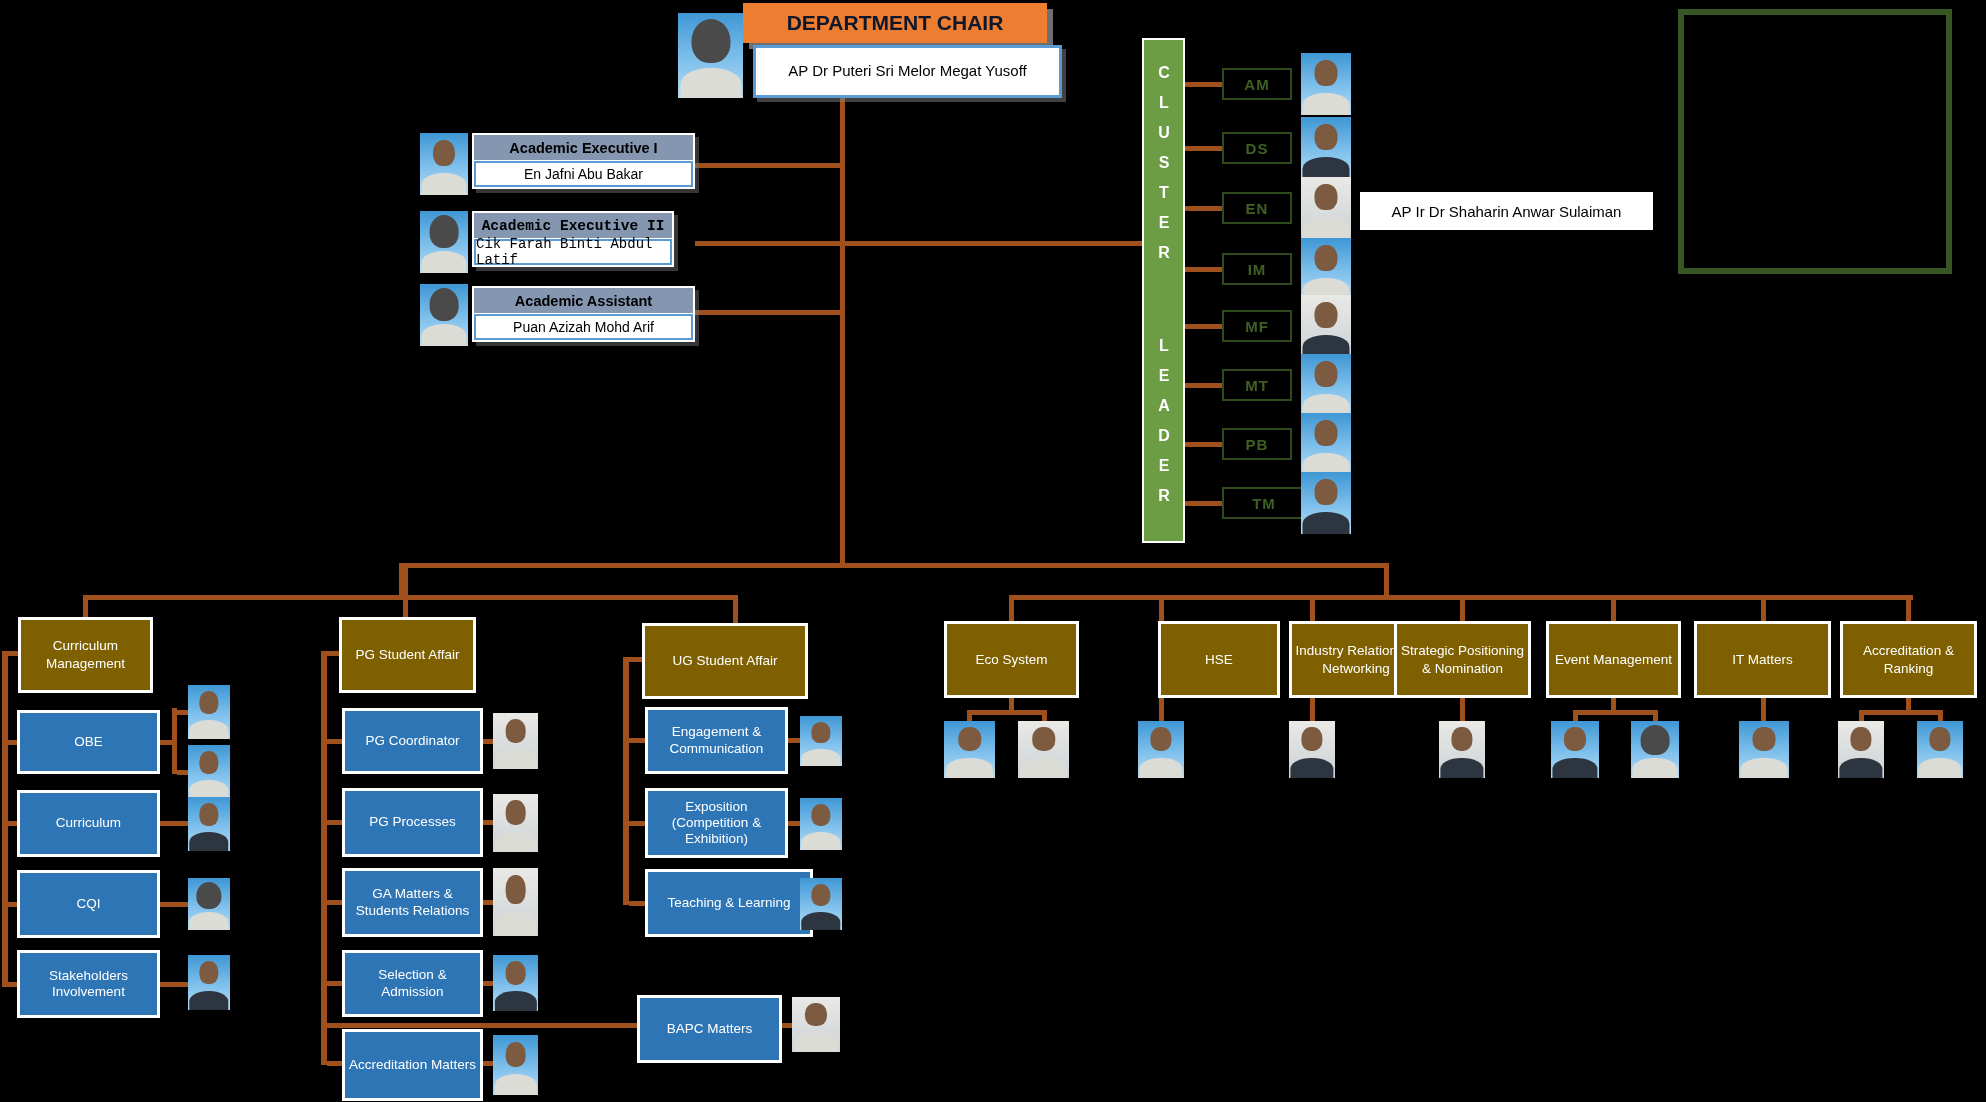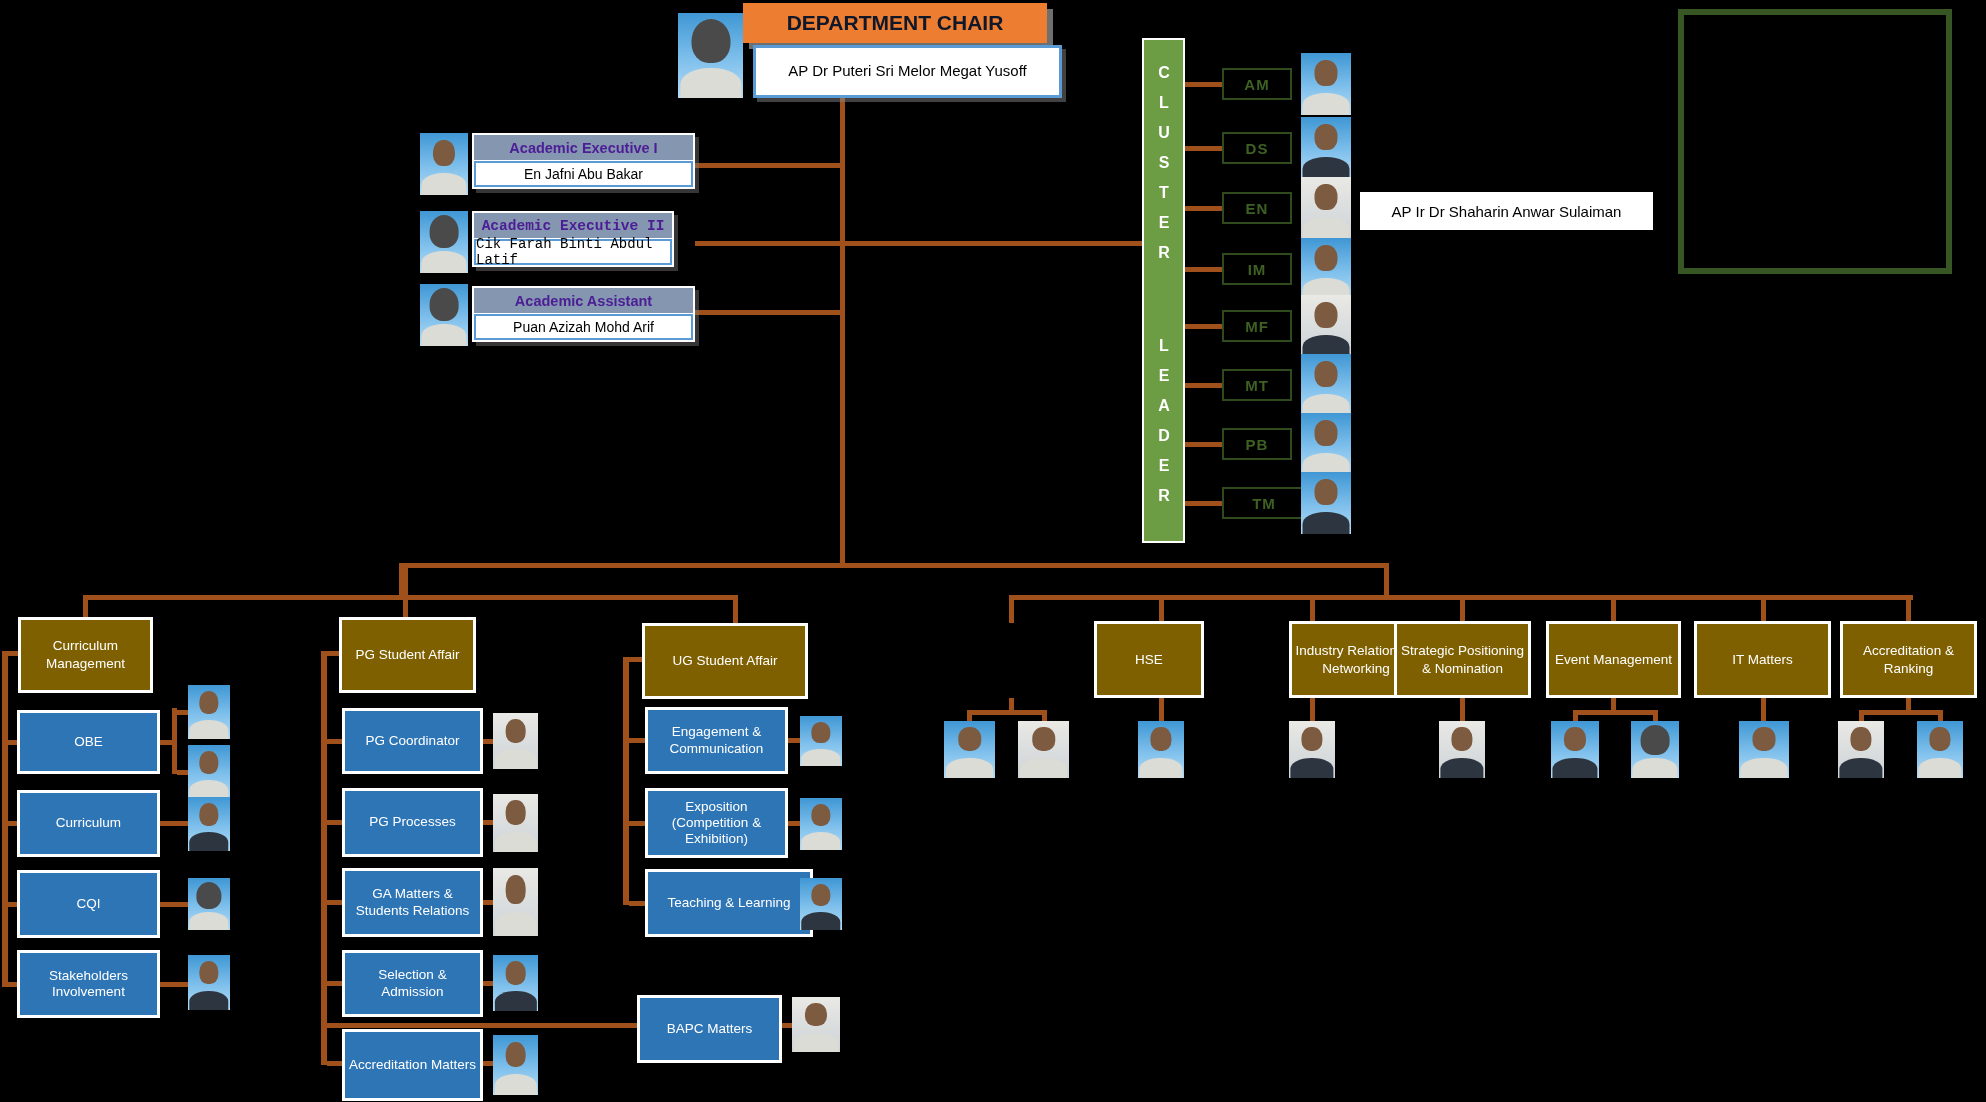--- a/index.html
+++ b/index.html
@@ -17,21 +17,21 @@
   body{font-family:"Liberation Sans", sans-serif;}
   #stage{position:relative;width:1986px;height:1102px;background:#000;overflow:hidden;}
   .ln{position:absolute;background:var(--line);z-index:1;}
   .box{position:absolute;box-sizing:border-box;display:flex;align-items:center;justify-content:center;text-align:center;z-index:2;}
   .gold{background:var(--gold);border:3px solid #fff;color:#fff;font-size:13.5px;line-height:1.3;padding:2px;}
   .blue{background:var(--blue);border:3px solid #fff;color:#fff;font-size:13.5px;line-height:1.2;padding:2px;}
   .chair-title{background:var(--orange);color:#0f172a;font-weight:bold;font-size:21px;box-shadow:6px 6px 0 rgba(130,130,130,.85);}
   .whitebox{background:#fff;color:#000;}
   .chair-name{border:3px solid var(--nameborder);font-size:15px;line-height:1.35;box-shadow:4px 4px 0 rgba(130,130,130,.5);}
   .staff{position:absolute;box-sizing:border-box;background:#fff;padding:2px;z-index:2;box-shadow:4px 4px 0 rgba(120,120,120,.45);}
-  .staff .hdr{height:25px;background:var(--staffhdr);color:#4c1d95;font-weight:bold;font-size:14.5px;display:flex;align-items:center;justify-content:center;}
+  .staff .hdr{height:25px;background:var(--staffhdr);color:#000000;font-weight:bold;font-size:14.5px;display:flex;align-items:center;justify-content:center;}
   .staff .nm{height:22px;margin-top:1px;border:2px solid var(--nameborder);color:#000;font-size:14px;display:flex;align-items:center;justify-content:center;}
   .greenbar{background:var(--green);border:2px solid #fff;display:flex;flex-direction:column;align-items:center;justify-content:space-between;padding:24px 0;box-sizing:border-box;z-index:2;position:absolute;}
   .vtext{writing-mode:vertical-lr;text-orientation:upright;letter-spacing:13px;color:#fff;font-weight:bold;font-size:16px;line-height:1;}
   .code{border:2px solid #2F4B1D;color:var(--codegreen);font-weight:bold;font-size:15px;letter-spacing:1px;background:#000;}
   .enlabel{font-size:15px;z-index:2;}
   .emptybox{position:absolute;border:6px solid var(--emptyborder);box-sizing:border-box;z-index:2;}
   .photo{position:absolute;overflow:hidden;z-index:2;background:linear-gradient(180deg,#3f97d4,#7fc0ec 55%,#b4dcf5);}
   .photo::before{content:"";position:absolute;left:50%;top:11%;width:46%;height:42%;transform:translateX(-50%);background:#7d5b41;border-radius:46% 46% 42% 42%;}
   .photo::after{content:"";position:absolute;left:50%;bottom:-5%;width:94%;height:40%;transform:translateX(-50%);background:#dcdcd6;border-radius:48% 48% 0 0;}
   .photo.dark::after{background:#2d3640;}
@@ -204,21 +204,22 @@
   <div class="photo light" style="left:792px;top:997px;width:48px;height:55px;"></div>
 
   <div class="box gold" style="left:642px;top:623px;width:166px;height:76px;">UG Student Affair</div>
   <div class="box blue" style="left:645px;top:707px;width:143px;height:67px;">Engagement &amp; Communication</div>
   <div class="box blue" style="left:645px;top:788px;width:143px;height:70px;">Exposition (Competition &amp; Exhibition)</div>
   <div class="box blue" style="left:645px;top:869px;width:168px;height:68px;">Teaching &amp; Learning</div>
   <div class="photo" style="left:800px;top:716px;width:42px;height:50px;"></div>
   <div class="photo" style="left:800px;top:798px;width:42px;height:52px;"></div>
   <div class="photo dark" style="left:800px;top:878px;width:42px;height:52px;"></div>
 
-  <div class="box gold" style="left:1094px;top:621px;width:110px;height:77px;">HSE</div>
+  <div class="box gold" style="left:944px;top:621px;width:135px;height:77px;">Eco System</div>
+  <div class="box gold" style="left:1158px;top:621px;width:122px;height:77px;">HSE</div>
   <div class="box gold" style="left:1245px;top:621px;width:134px;height:77px;margin-left:44px;">Industry Relations &amp; Networking</div>
   <div class="box gold" style="left:1394px;top:621px;width:137px;height:77px;">Strategic Positioning &amp; Nomination</div>
   <div class="box gold" style="left:1546px;top:621px;width:135px;height:77px;">Event Management</div>
   <div class="box gold" style="left:1694px;top:621px;width:137px;height:77px;">IT Matters</div>
   <div class="box gold" style="left:1840px;top:621px;width:137px;height:77px;">Accreditation &amp; Ranking</div>
 
   <div class="photo" style="left:944px;top:721px;width:51px;height:57px;"></div>
   <div class="photo light" style="left:1018px;top:721px;width:51px;height:57px;"></div>
   <div class="photo" style="left:1138px;top:721px;width:46px;height:57px;"></div>
   <div class="photo light dark" style="left:1289px;top:721px;width:46px;height:57px;"></div>

